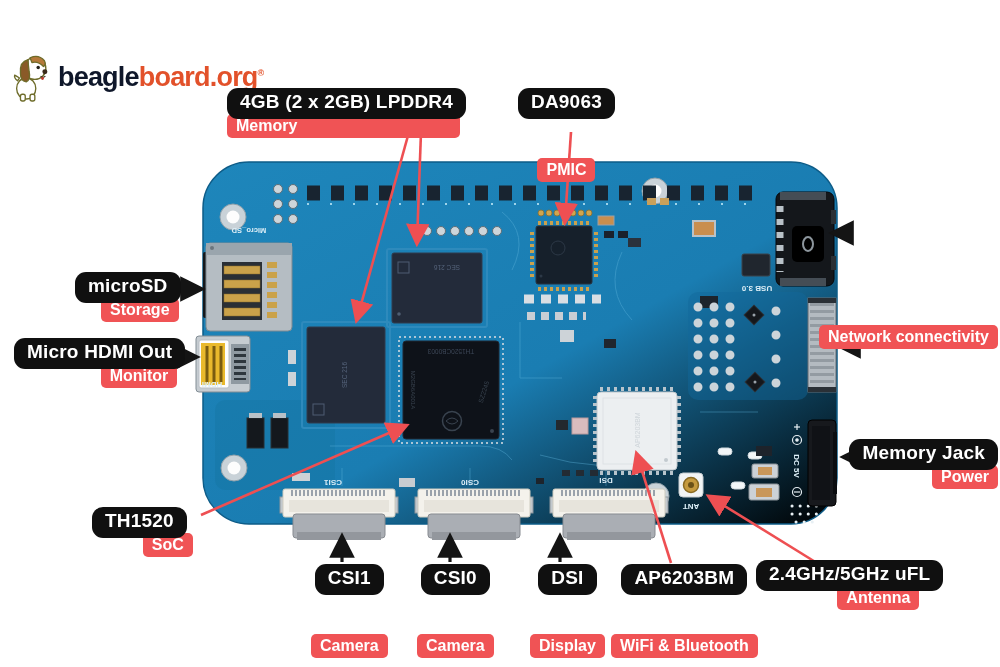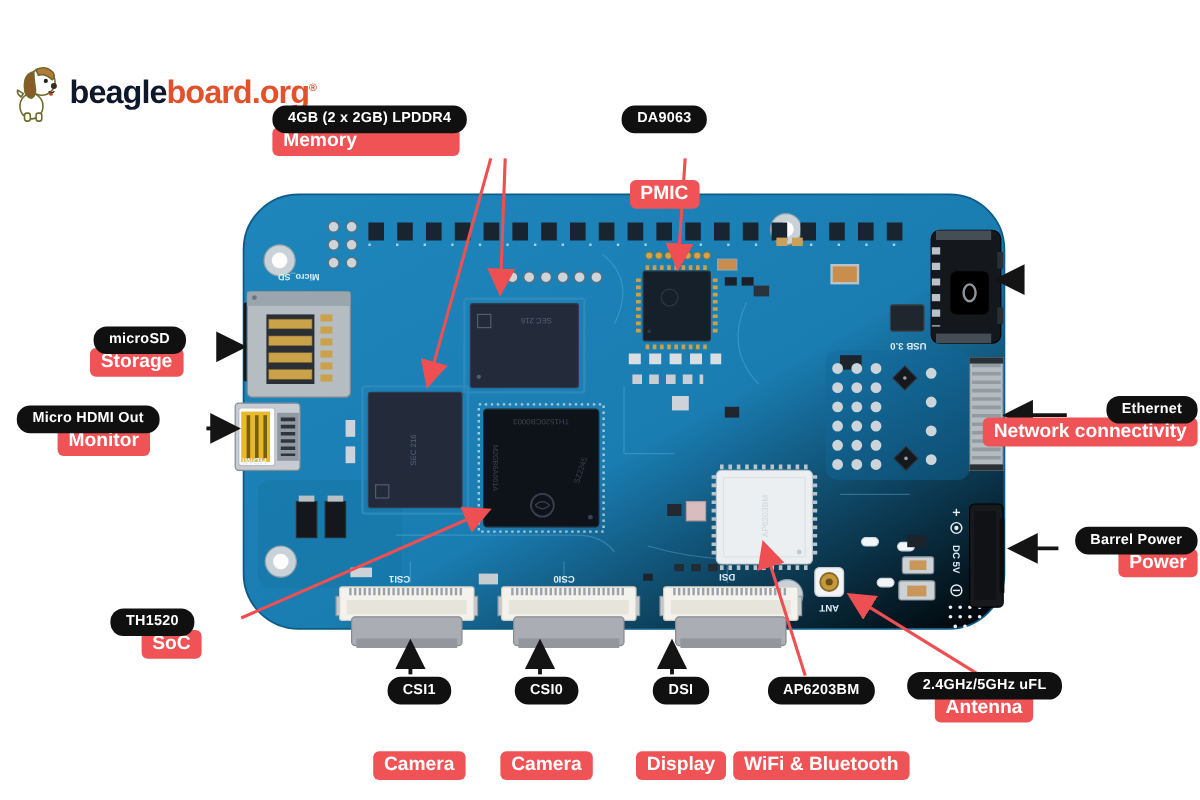--- a/index.html
+++ b/index.html
@@ -13,21 +13,21 @@
   #logo .wordmark{font-size:27px;font-weight:800;letter-spacing:-0.8px;line-height:1;}
   #logo .w-beagle{color:#0f172a;}
   #logo .w-board{color:#e2512a;}
   #logo .w-reg{color:#e2512a;font-size:9px;vertical-align:super;font-weight:700;}
 
   
   .callout{position:absolute;display:flex;flex-direction:column;z-index:5;}
   .align-end{align-items:flex-end;}
   .align-center{align-items:center;gap:44px;}
   .pill{position:relative;z-index:2;background:#101010;color:#fff;font-weight:800;
-        font-size:12px;line-height:1.1;padding:4px 13px 6px;border-radius:11px;
+        font-size:19px;line-height:1.1;padding:4px 13px 6px;border-radius:11px;
         white-space:nowrap;letter-spacing:0.2px;}
   .tag{position:relative;z-index:1;background:#f05355;color:#fff;font-weight:700;
        font-size:16px;line-height:1.2;padding:2px 9px 3px;border-radius:5px;
        margin-top:-5px;white-space:nowrap;}
   #c-memory{left:227px;top:88px;}   #c-memory .tag{margin-right:6px;}
   #c-pmic{left:518px;top:88px;}
   #c-usb{right:1px;top:215px;}      #c-usb .tag{margin-right:2px;}
   #c-microsd{left:75px;top:272px;}  #c-microsd .tag{margin-right:2px;}
   #c-hdmi{left:14px;top:338px;}     #c-hdmi .tag{margin-right:8px;}
   #c-ethernet{right:2px;top:330px;}
@@ -364,25 +364,24 @@
 </div>
 <div class="callout align-end" id="c-microsd">
   <div class="pill">microSD</div>
   <div class="tag">Storage</div>
 </div>
 <div class="callout align-end" id="c-hdmi">
   <div class="pill">Micro HDMI Out</div>
   <div class="tag">Monitor</div>
 </div>
 <div class="callout align-end" id="c-ethernet">
-  <div class="pill">Ethernet</div>
   <div class="tag">Network connectivity</div>
 </div>
 <div class="callout align-end" id="c-barrel">
-  <div class="pill">Barrel Power</div>
+  <div class="pill">Memory Jack</div>
   <div class="tag">Power</div>
 </div>
 <div class="callout align-end" id="c-soc">
   <div class="pill">TH1520</div>
   <div class="tag">SoC</div>
 </div>
 <div class="callout align-center" id="c-csi1">
   <div class="pill">CSI1</div>
   <div class="tag">Camera</div>
 </div>

